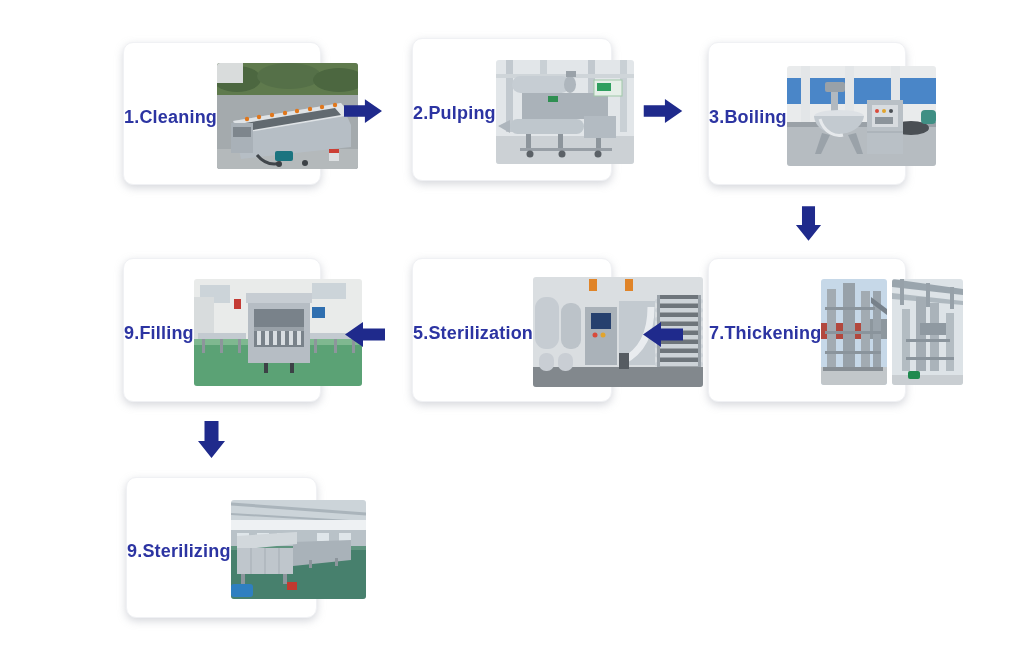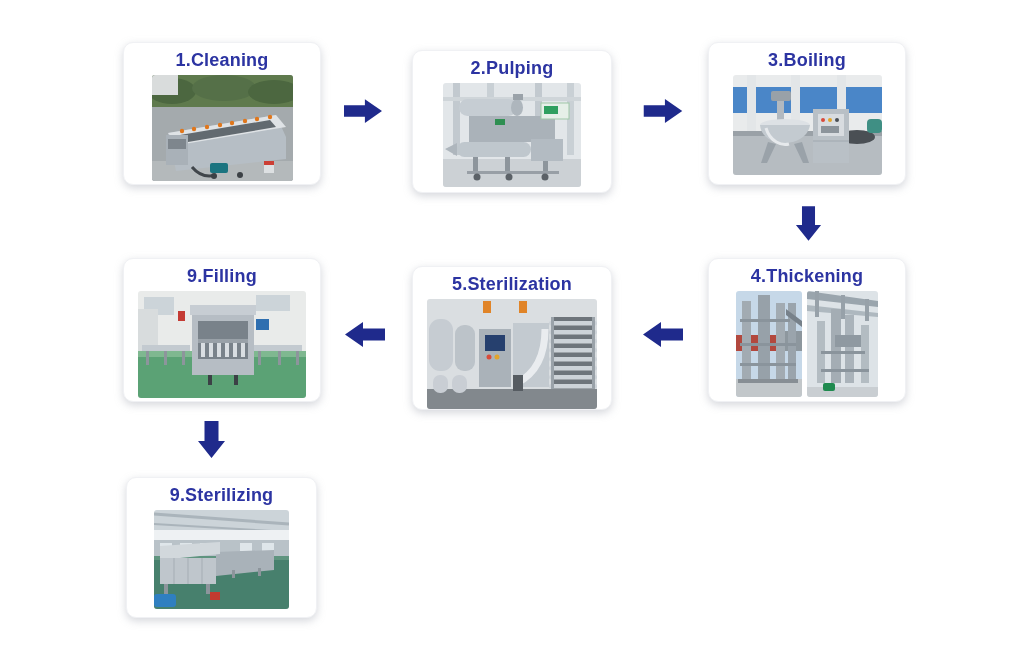--- a/index.html
+++ b/index.html
@@ -5,21 +5,21 @@
   html,body{margin:0;padding:0;background:#ffffff;}
   body{width:1024px;height:666px;position:relative;overflow:hidden;
        font-family:"Liberation Sans",sans-serif;}
   .stage{position:absolute;inset:0;width:1024px;height:666px;}
   .card{
     position:absolute;
     background:#ffffff;
     border:1px solid #f0f1f4;
     border-radius:10px;
     box-shadow:0 3px 8px rgba(145,150,162,.38);
-    display:flex;flex-direction:column;align-items:center;
+    display:flex;flex-direction:row;align-items:center;
     box-sizing:border-box;
   }
   .card .title{
     margin-top:7px;
     font-size:18px;
     font-weight:bold;
     color:#2c34a2;
     letter-spacing:.2px;
     white-space:nowrap;
   }
@@ -62,21 +62,21 @@
         <rect x="58" y="88" width="18" height="10" rx="2" fill="#1b7480"></rect>
         <path d="M40,92 Q50,104 64,100" stroke="#41464b" stroke-width="3" fill="none"></path>
         <circle cx="62" cy="101" r="3" fill="#3c4146"></circle>
         <circle cx="88" cy="100" r="3" fill="#3c4146"></circle>
         <rect x="112" y="86" width="10" height="12" fill="#dde0e2"></rect>
         <rect x="112" y="86" width="10" height="4" fill="#cc3f35"></rect>
       </svg>
     </div>
   </div>
 
-  <div class="card" style="left:412px;top:50px;width:200px;height:143px;">
+  <div class="card" style="left:412px;top:38px;width:200px;height:143px;">
     <div class="title">2.Pulping</div>
     <div class="photo-wrap">
       <svg width="138" height="104" viewBox="0 0 138 104">
         <rect width="138" height="104" fill="#e2e6e9"></rect>
         <rect x="10" y="0" width="7" height="72" fill="#c2c9cf"></rect>
         <rect x="44" y="0" width="7" height="66" fill="#c9d0d5"></rect>
         <rect x="92" y="0" width="7" height="66" fill="#c2c9cf"></rect>
         <rect x="124" y="0" width="7" height="72" fill="#c9d0d5"></rect>
         <rect x="0" y="14" width="138" height="4" fill="#cfd5d9"></rect>
         <rect x="0" y="76" width="138" height="28" fill="#ccd1d5"></rect>
@@ -126,21 +126,21 @@
         <circle cx="90" cy="45" r="2" fill="#d94a3a"></circle>
         <circle cx="97" cy="45" r="2" fill="#e2a42c"></circle>
         <circle cx="104" cy="45" r="2" fill="#4a4f54"></circle>
         <rect x="88" y="51" width="18" height="7" fill="#8c949b"></rect>
         <line x1="80" y1="66" x2="116" y2="66" stroke="#a0a8af"></line>
       </svg>
     </div>
   </div>
 
   <div class="card" style="left:708px;top:258px;width:198px;height:144px;">
-    <div class="title">4.Thickening</div>
+    <div class="title">7.Thickening</div>
     <div class="photo-wrap">
       <svg width="66" height="106" viewBox="0 0 66 106">
         <rect width="66" height="106" fill="#c6d8e8"></rect>
         <rect x="0" y="44" width="42" height="16" fill="#b2483e"></rect>
         <rect x="42" y="40" width="24" height="20" fill="#8d979e"></rect>
         <rect x="0" y="88" width="66" height="18" fill="#c2c7ca"></rect>
         <rect x="6" y="10" width="9" height="80" fill="#a2abb2"></rect>
         <rect x="22" y="4" width="12" height="88" fill="#97a1a9"></rect>
         <rect x="40" y="12" width="9" height="80" fill="#a2abb2"></rect>
         <rect x="52" y="12" width="8" height="78" fill="#9aa4ac"></rect>
@@ -163,21 +163,21 @@
         <rect x="28" y="44" width="26" height="12" fill="#8f99a1"></rect>
         <rect x="10" y="30" width="8" height="62" fill="#b3bcc2"></rect>
         <rect x="54" y="34" width="8" height="58" fill="#b3bcc2"></rect>
         <rect x="14" y="60" width="44" height="3" fill="#8a949c"></rect>
         <rect x="14" y="78" width="48" height="3" fill="#8a949c"></rect>
         <rect x="16" y="92" width="12" height="8" rx="2" fill="#1f8a4f"></rect>
       </svg>
     </div>
   </div>
 
-  <div class="card" style="left:412px;top:258px;width:200px;height:144px;margin-top:8px;">
+  <div class="card" style="left:412px;top:258px;width:200px;height:144px;">
     <div class="title">5.Sterilization</div>
     <div class="photo-wrap">
       <svg width="170" height="110" viewBox="0 0 170 110">
         <rect width="170" height="110" fill="#dadee1"></rect>
         <rect x="0" y="90" width="170" height="20" fill="#82888d"></rect>
         <rect x="56" y="2" width="8" height="12" fill="#e08428"></rect>
         <rect x="92" y="2" width="8" height="12" fill="#e08428"></rect>
         <rect x="2" y="20" width="24" height="52" rx="11" fill="#c6ccd2"></rect>
         <rect x="28" y="26" width="20" height="46" rx="9" fill="#bcc3c9"></rect>
         <rect x="6" y="76" width="15" height="18" rx="7" fill="#c9ced4"></rect>

